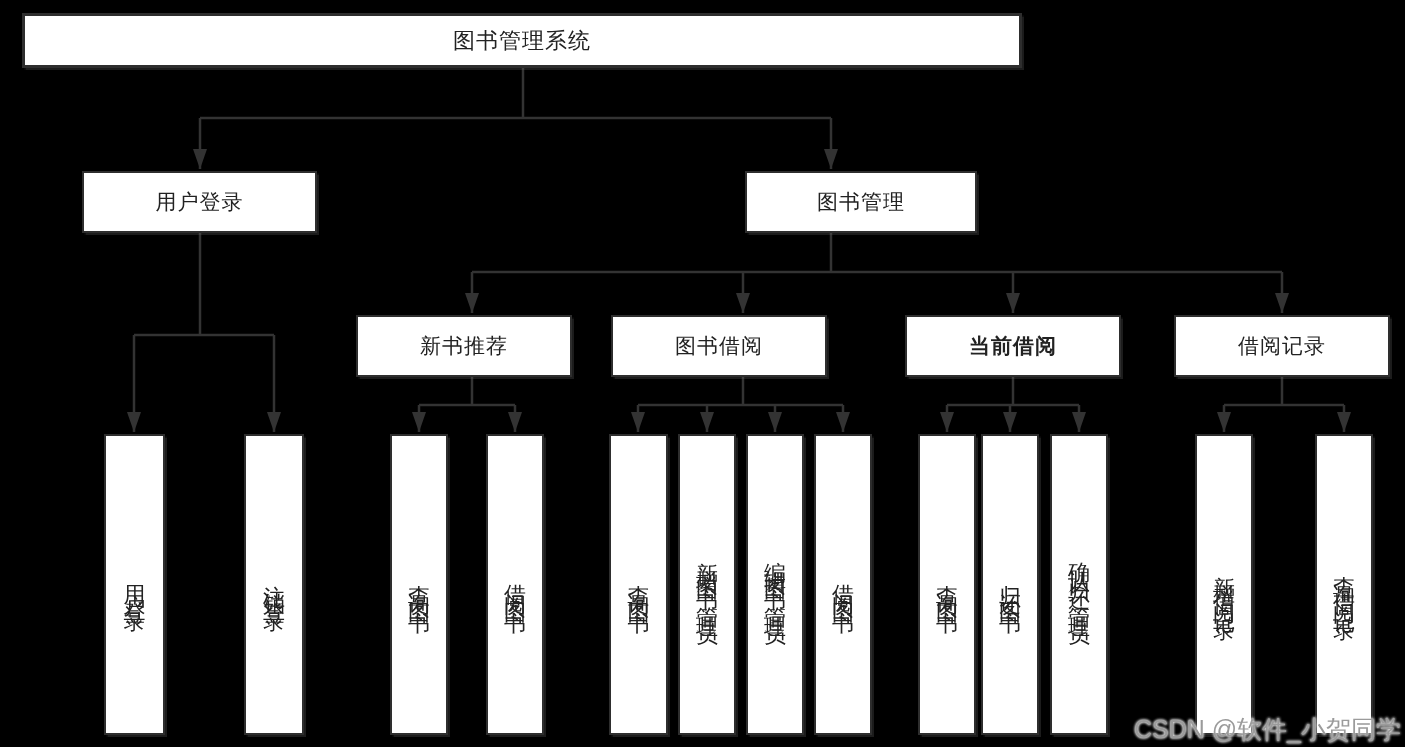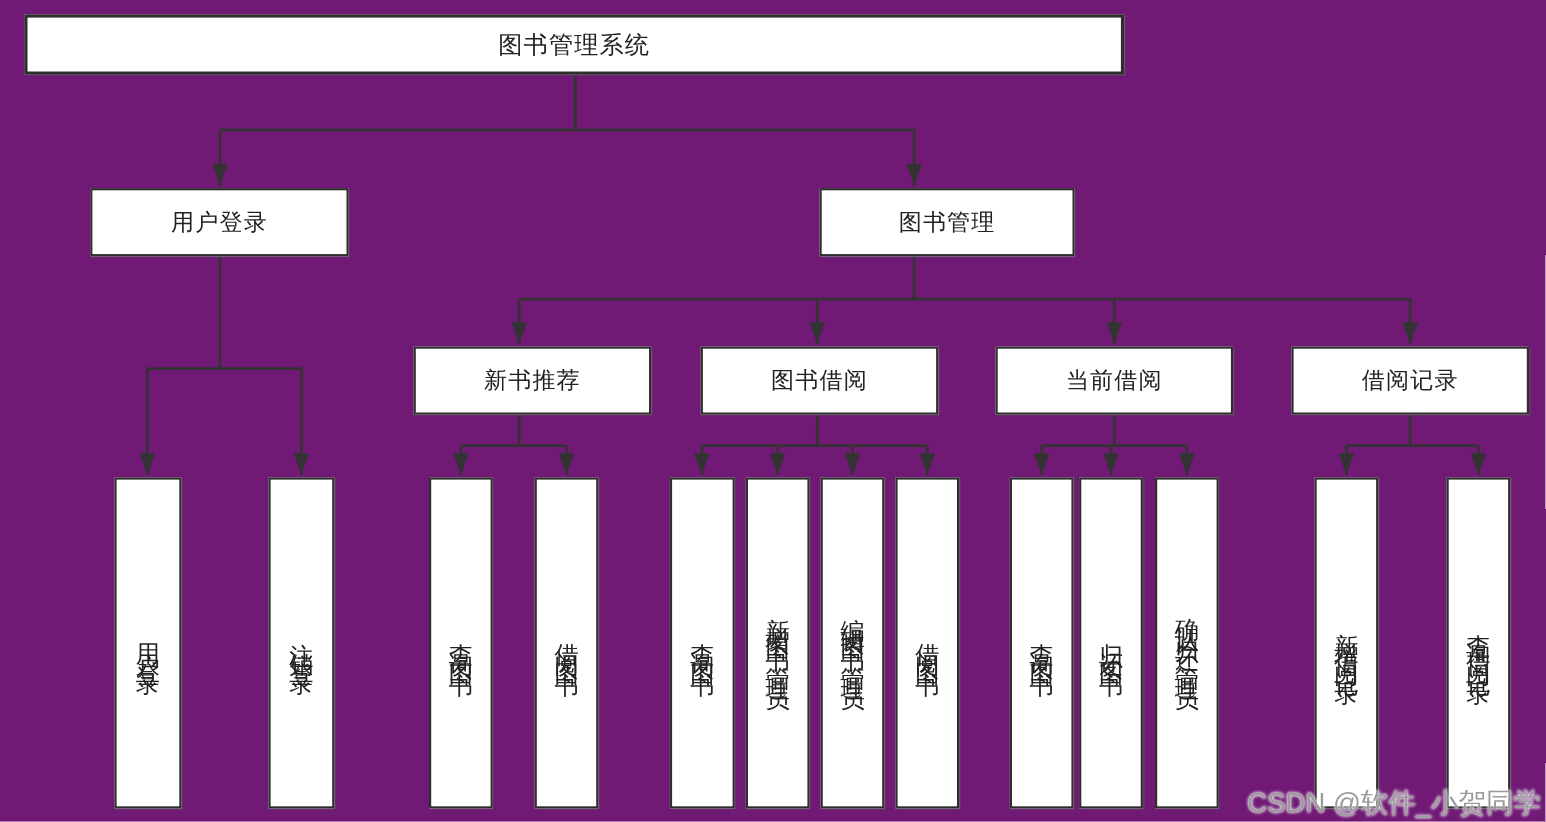--- a/index.html
+++ b/index.html
@@ -4,21 +4,21 @@
 <style>
   html, body {
     margin: 0;
     padding: 0;
     background: #ffffff;
   }
   .canvas {
     position: relative;
     width: 1405px;
     height: 747px;
-    background: #701a75;
+    background: #000000;
     font-family: "Liberation Sans", sans-serif;
     overflow: hidden;
   }
   .connectors {
     position: absolute;
     left: 0;
     top: 0;
     width: 1405px;
     height: 747px;
   }
@@ -119,27 +119,27 @@
     <span>图书管理系统</span>
   </div>
 
   <div class="box hbox" style="left:82px; top:171px; width:235px; height:62px;">
     <span>用户登录</span>
   </div>
   <div class="box hbox" style="left:715px; top:171px; width:232px; height:62px;margin-left:30px;">
     <span>图书管理</span>
   </div>
 
-  <div class="box hbox" style="left:376px; top:315px; width:216px; height:62px;">
+  <div class="box hbox" style="left:356px; top:315px; width:216px; height:62px;">
     <span>新书推荐</span>
   </div>
-  <div class="box hbox" style="left:637px; top:315px; width:216px; height:62px;">
+  <div class="box hbox" style="left:611px; top:315px; width:216px; height:62px;">
     <span>图书借阅</span>
   </div>
-  <div class="box hbox" style="left:905px; top:315px; width:216px; height:62px;">
+  <div class="box hbox" style="left:905px; top:315px; width:216px; height:62px;font-weight:bold;">
     <span>当前借阅</span>
   </div>
   <div class="box hbox" style="left:1174px; top:315px; width:216px; height:62px;">
     <span>借阅记录</span>
   </div>
 
   <div class="box vbox" style="left:104px; top:434px; width:61px; height:301px;">
     <span class="vtext">用户登录</span>
   </div>
   <div class="box vbox" style="left:244px; top:434px; width:60px; height:301px;">

